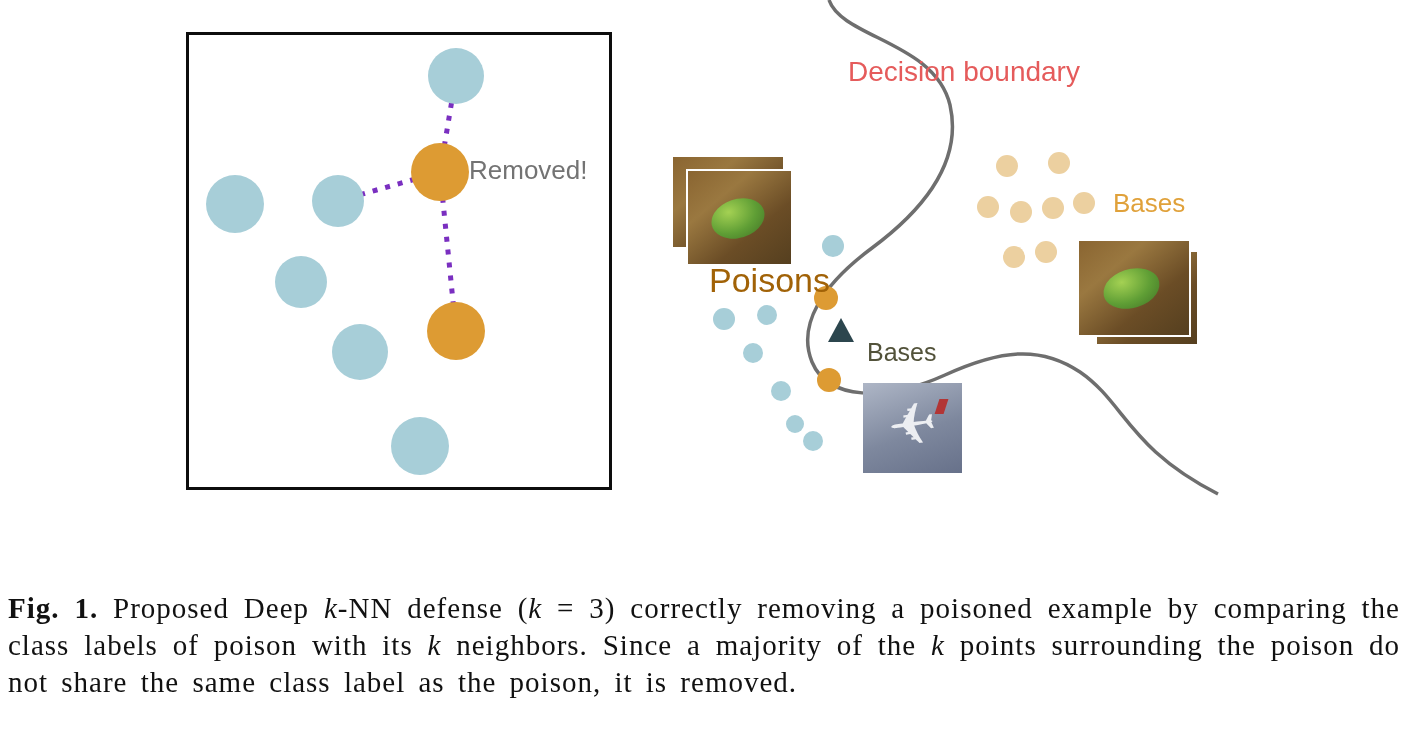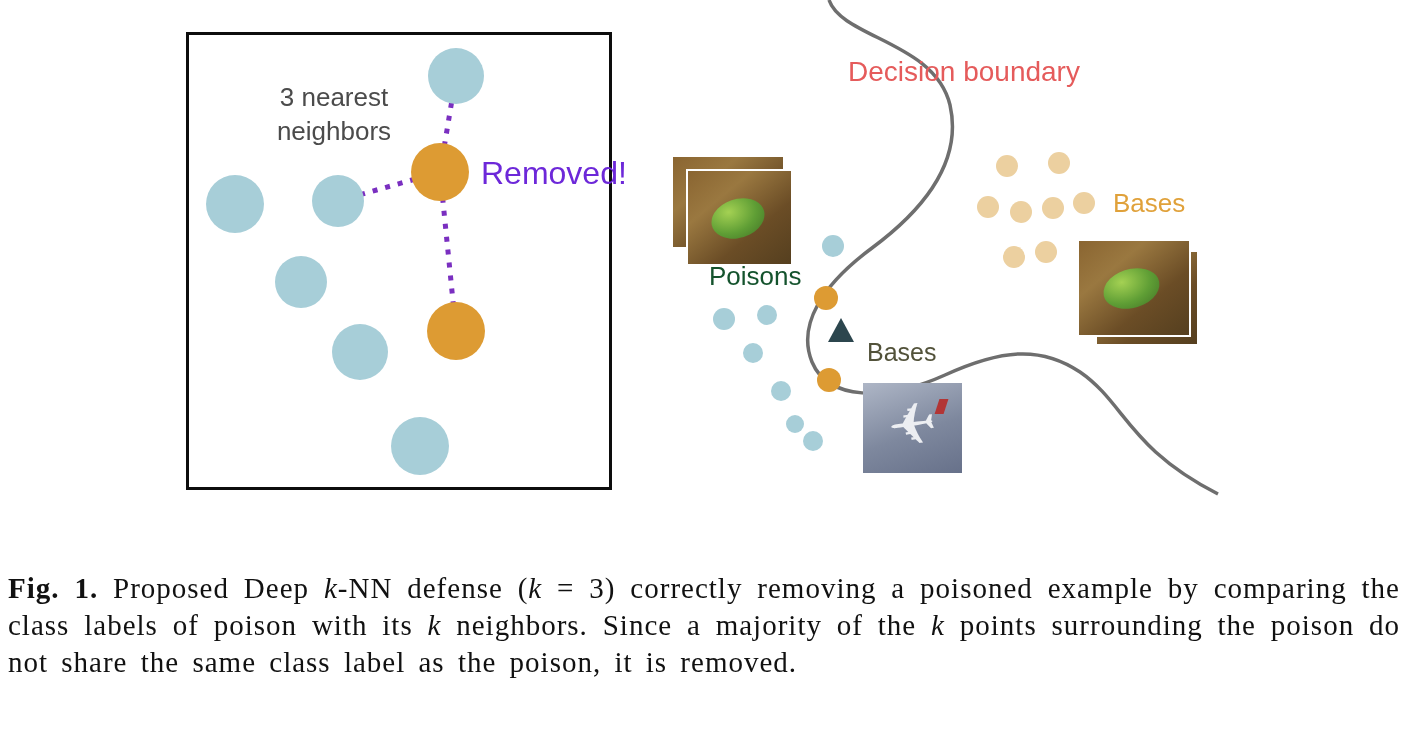--- a/index.html
+++ b/index.html
@@ -28,26 +28,26 @@
   .lbl { position: absolute; white-space: nowrap; }
   .lbl-3nn {
     left: 50px; top: 46px; width: 190px;
     text-align: center;
     font-size: 26px; line-height: 1.3;
     color: #4b4b4b;
     white-space: pre-line;
   }
   .lbl-removed {
     left: 280px; top: 120px;
-    font-size: 32px; color: #6d28d9; padding-left: 12px;
+    font-size: 26px; color: #737373;
   }
   
   .boundary-svg { position: absolute; left: 0; top: 0; }
   .lbl-boundary { left: 848px; top: 56px; font-size: 28px; color: #e55b5b; }
-  .lbl-poisons  { left: 709px; top: 261px; font-size: 26px; color: #14532d; }
+  .lbl-poisons  { left: 709px; top: 261px; font-size: 34px; color: #a16207; }
   .lbl-target   { left: 867px; top: 338px; font-size: 25px; color: #52523a; }
   .lbl-bases    { left: 1113px; top: 188px; font-size: 26px; color: #e0a13a; text-align: center; }
   
   .photo { position: absolute; overflow: hidden; }
   .frog-grad {
     background: linear-gradient(140deg, #8a6531 0%, #9a7840 30%, #6b4d26 65%, #553f1f 100%);
   }
   .frog-body {
     position: absolute; left: 22%; top: 30%;
     width: 52%; height: 42%;
@@ -72,21 +72,21 @@
     font-family: "DejaVu Sans", sans-serif;
   }
   .plane-tail {
     position: absolute; right: 16px; top: 16px;
     width: 9px; height: 15px;
     background: #b23535;
     transform: skewX(-18deg);
   }
   
   .caption {
-    margin: 56px 8px 0 8px;
+    margin: 76px 8px 0 8px;
     font-family: "Liberation Serif", serif;
     font-size: 29px;
     line-height: 1.27;
     letter-spacing: 1px;
     word-spacing: 5px;
     color: #111;
     text-align: justify;
   }
   .caption .b { font-weight: bold; }
   .caption .i { font-style: italic; }
@@ -156,20 +156,18 @@
       <circle cx="267" cy="41" r="28" fill="#a7ced8"></circle>
       <circle cx="46" cy="169" r="29" fill="#a7ced8"></circle>
       <circle cx="149" cy="166" r="26" fill="#a7ced8"></circle>
       <circle cx="112" cy="247" r="26" fill="#a7ced8"></circle>
       <circle cx="171" cy="317" r="28" fill="#a7ced8"></circle>
       <circle cx="231" cy="411" r="29" fill="#a7ced8"></circle>
 
       <circle cx="251" cy="137" r="29" fill="#dd9b33"></circle>
       <circle cx="267" cy="296" r="29" fill="#dd9b33"></circle>
     </svg>
-    <div class="lbl lbl-3nn">3 nearest
-neighbors</div>
     <div class="lbl lbl-removed">Removed!</div>
   </div>
 
 </div>
 
 <p class="caption"><span class="b">Fig. 1.</span><span> Proposed Deep </span><span class="i">k</span><span>-NN defense (</span><span class="i">k</span><span> = 3) correctly removing a poisoned example by comparing the class labels of poison with its </span><span class="i">k</span><span> neighbors. Since a majority of the </span><span class="i">k</span><span> points surrounding the poison do not share the same class label as the poison, it is removed.</span></p>
 
 </body></html>

